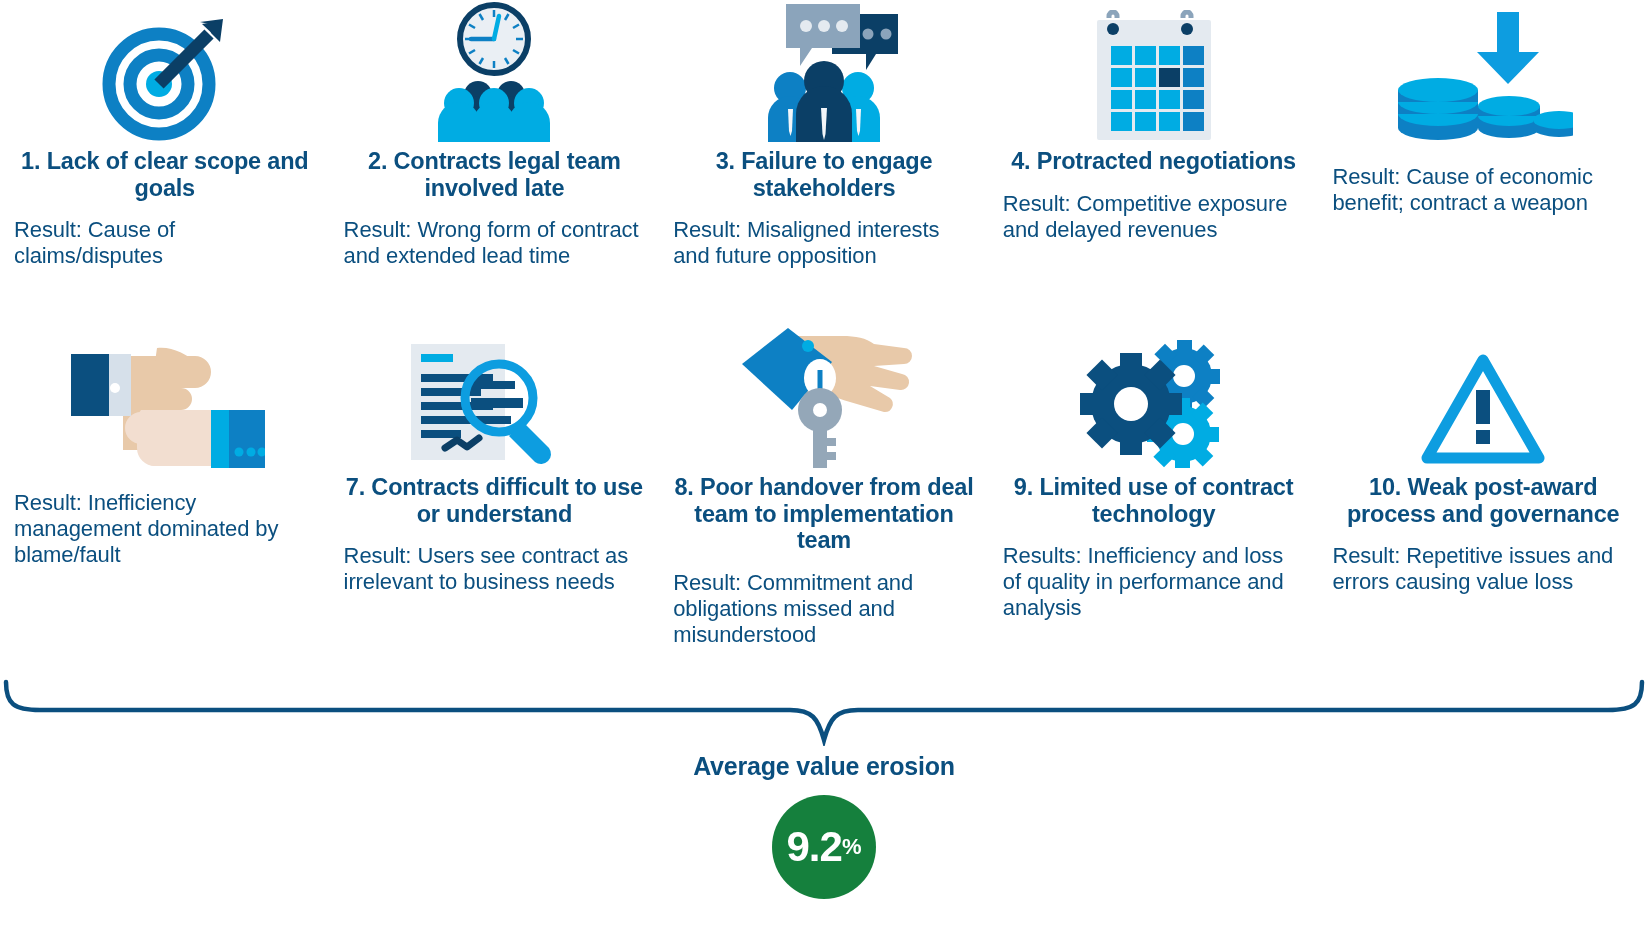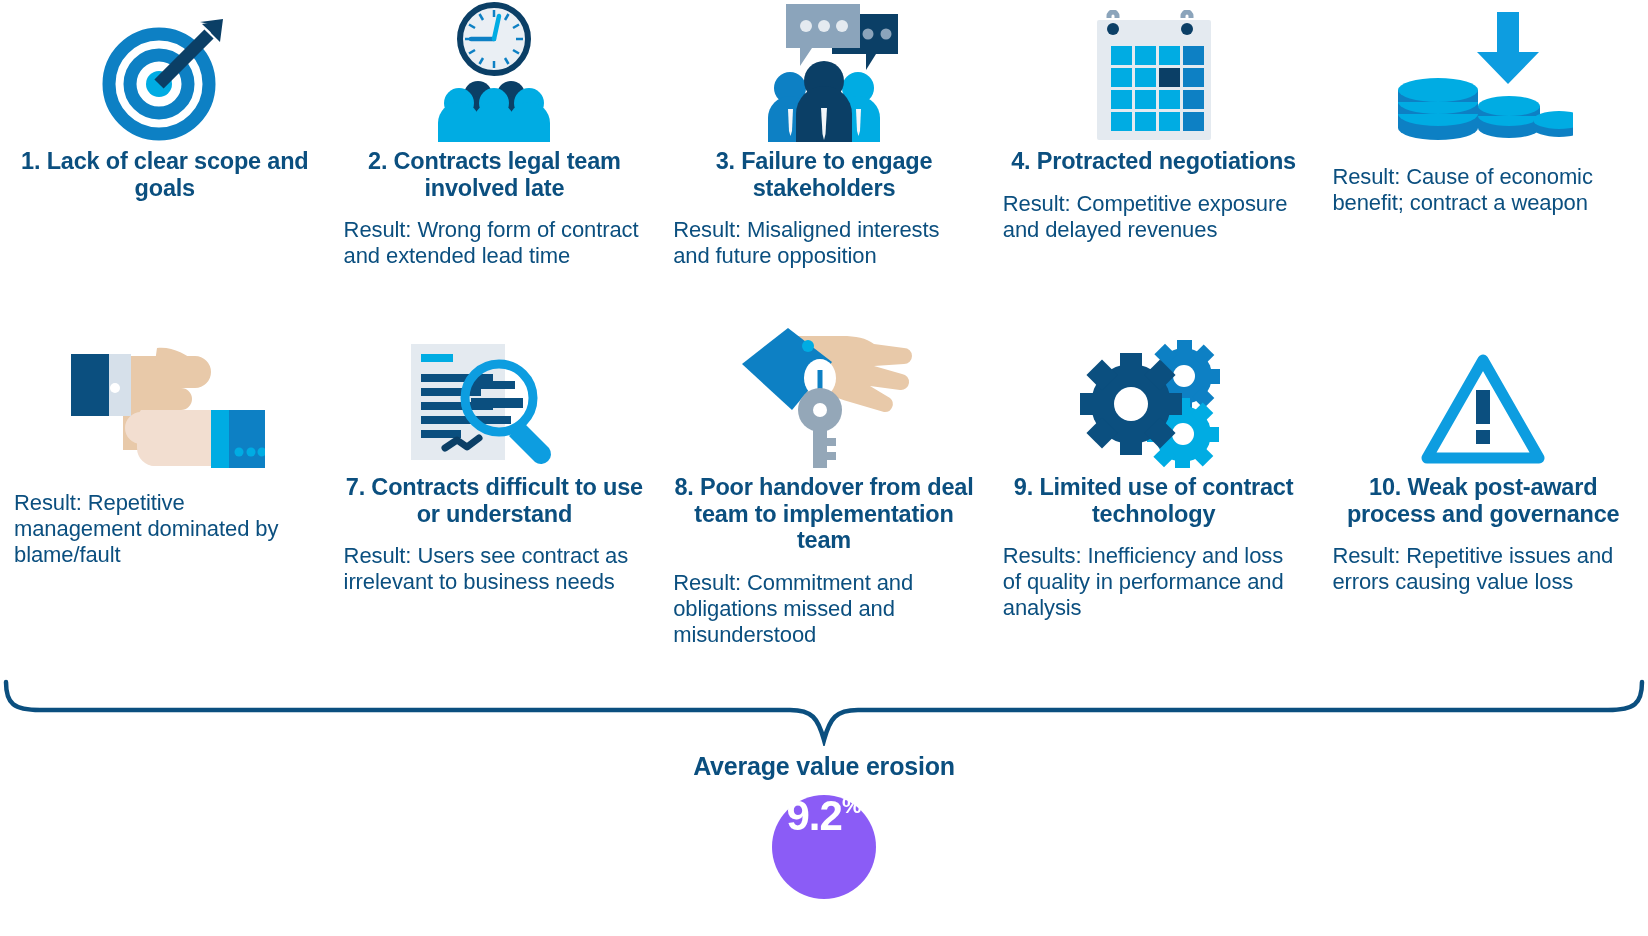--- a/index.html
+++ b/index.html
@@ -86,23 +86,23 @@
     font-size: 25px;
     font-weight: bold;
     color: #0b4f7f;
     letter-spacing: -0.2px;
   }
   .badge {
     margin: 14px auto 0 auto;
     width: 104px;
     height: 104px;
     border-radius: 50%;
-    background: #8b5cf6;
+    background: #15803d;
     display: flex;
-    align-items: flex-start;
+    align-items: center;
     justify-content: center;
     color: #ffffff;
   }
   .badge-value {
     font-size: 42px;
     font-weight: bold;
     line-height: 1;
     letter-spacing: -1px;
   }
   .badge-unit {
@@ -124,20 +124,21 @@
         <svg width="128" height="128" viewBox="0 0 128 128">
           <circle cx="58" cy="70" r="50" fill="none" stroke="#0d80c4" stroke-width="13"></circle>
           <circle cx="58" cy="70" r="29" fill="none" stroke="#0d80c4" stroke-width="13"></circle>
           <circle cx="58" cy="70" r="13" fill="#00ace3"></circle>
           <path d="M58 70 L108 20" stroke="#0b3f66" stroke-width="13" stroke-linecap="butt"></path>
           <path d="M99 8 L122 5 L119 28 L110 19 L108 10 Z" fill="#0b3f66"></path>
           <path d="M101 10 L120 7 L118 26 Z" fill="#0b3f66"></path>
         </svg>
       </div>
       <div class="headline">1. Lack of clear scope and goals</div>
+      <div class="result">Result: Cause of claims/disputes</div>
     </div>
 
     <div class="cell">
       <div class="icon-wrap">
         <svg width="150" height="140" viewBox="0 0 150 140">
           <circle cx="75" cy="37" r="34" fill="#eaeff4" stroke="#0b3f66" stroke-width="6"></circle>
           <g stroke="#0d80c4" stroke-width="2.5">
             <line x1="75" y1="8" x2="75" y2="15"></line>
             <line x1="75" y1="59" x2="75" y2="66"></line>
             <line x1="46" y1="37" x2="53" y2="37"></line>
@@ -284,21 +285,21 @@
 
           <path d="M148 74 h-72 a16 16 0 0 0 0 32 h14 a11 11 0 0 0 0 22 h8 a10 10 0 0 0 0 -20 h10 z" fill="#f2ded0"></path>
           <path d="M76 72 h72 v56 h-58 a18 18 0 0 1 -18 -18 v-20 a18 18 0 0 1 4 -18 z" fill="#f2ded0"></path>
           <rect x="146" y="72" width="18" height="58" fill="#00ace3"></rect>
           <rect x="164" y="72" width="36" height="58" fill="#0d80c4"></rect>
           <circle cx="174" cy="114" r="4.5" fill="#00ace3"></circle>
           <circle cx="186" cy="114" r="4.5" fill="#00ace3"></circle>
           <circle cx="197" cy="114" r="4.5" fill="#00ace3"></circle>
         </svg>
       </div>
-      <div class="result">Result: Repetitive management dominated by blame/fault</div>
+      <div class="result">Result: Inefficiency management dominated by blame/fault</div>
     </div>
 
     <div class="cell">
       <div class="icon-wrap r2">
         <svg width="170" height="128" viewBox="0 0 170 128">
           <rect x="2" y="4" width="94" height="116" fill="#e4eaf0"></rect>
           <rect x="12" y="14" width="32" height="8" fill="#00ace3"></rect>
           <g fill="#0b4f7f">
             <rect x="12" y="34" width="72" height="8"></rect>
             <rect x="12" y="48" width="60" height="8"></rect>

